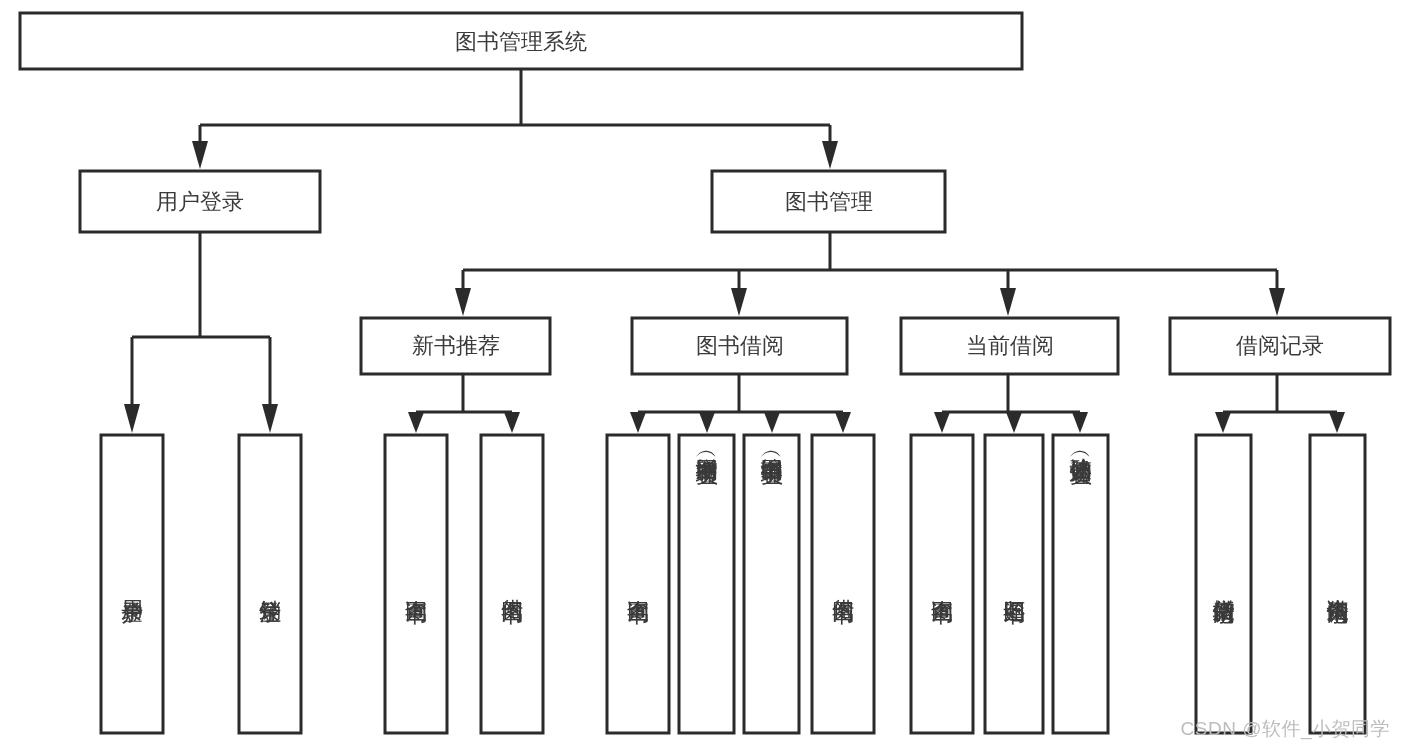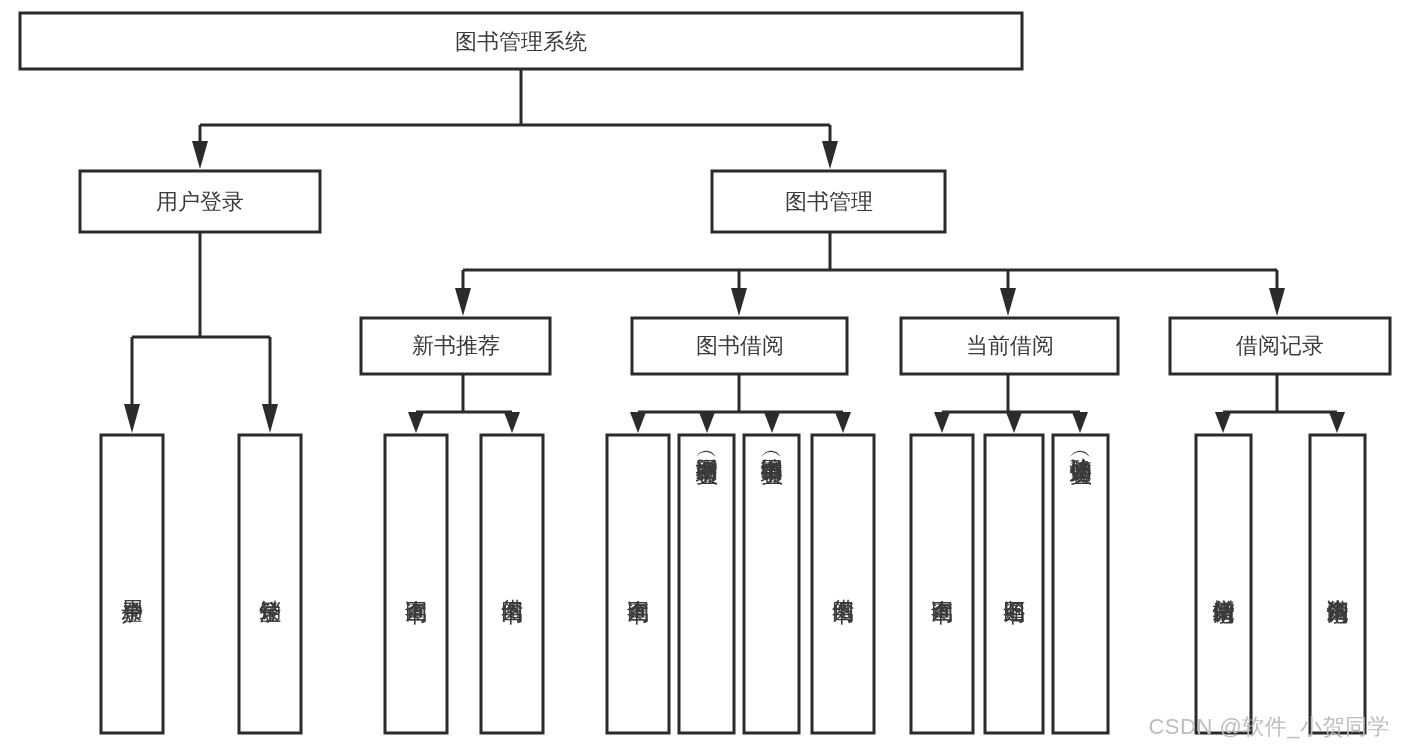--- a/index.html
+++ b/index.html
@@ -61,21 +61,21 @@
     text-orientation: upright;
     letter-spacing: 1px;
     white-space: nowrap;
     text-align: center;
   }
   .watermark {
     position: absolute;
     right: 8px;
     bottom: 5px;
     font-family: "Liberation Sans", "DejaVu Sans", sans-serif;
-    font-size: 22px;
+    font-size: 19px;
     color: #bdbdbd;
     letter-spacing: 0.5px;
     user-select: none;
   }
 </style>
 </head>
 <body>
 
 <div id="stage">
 

